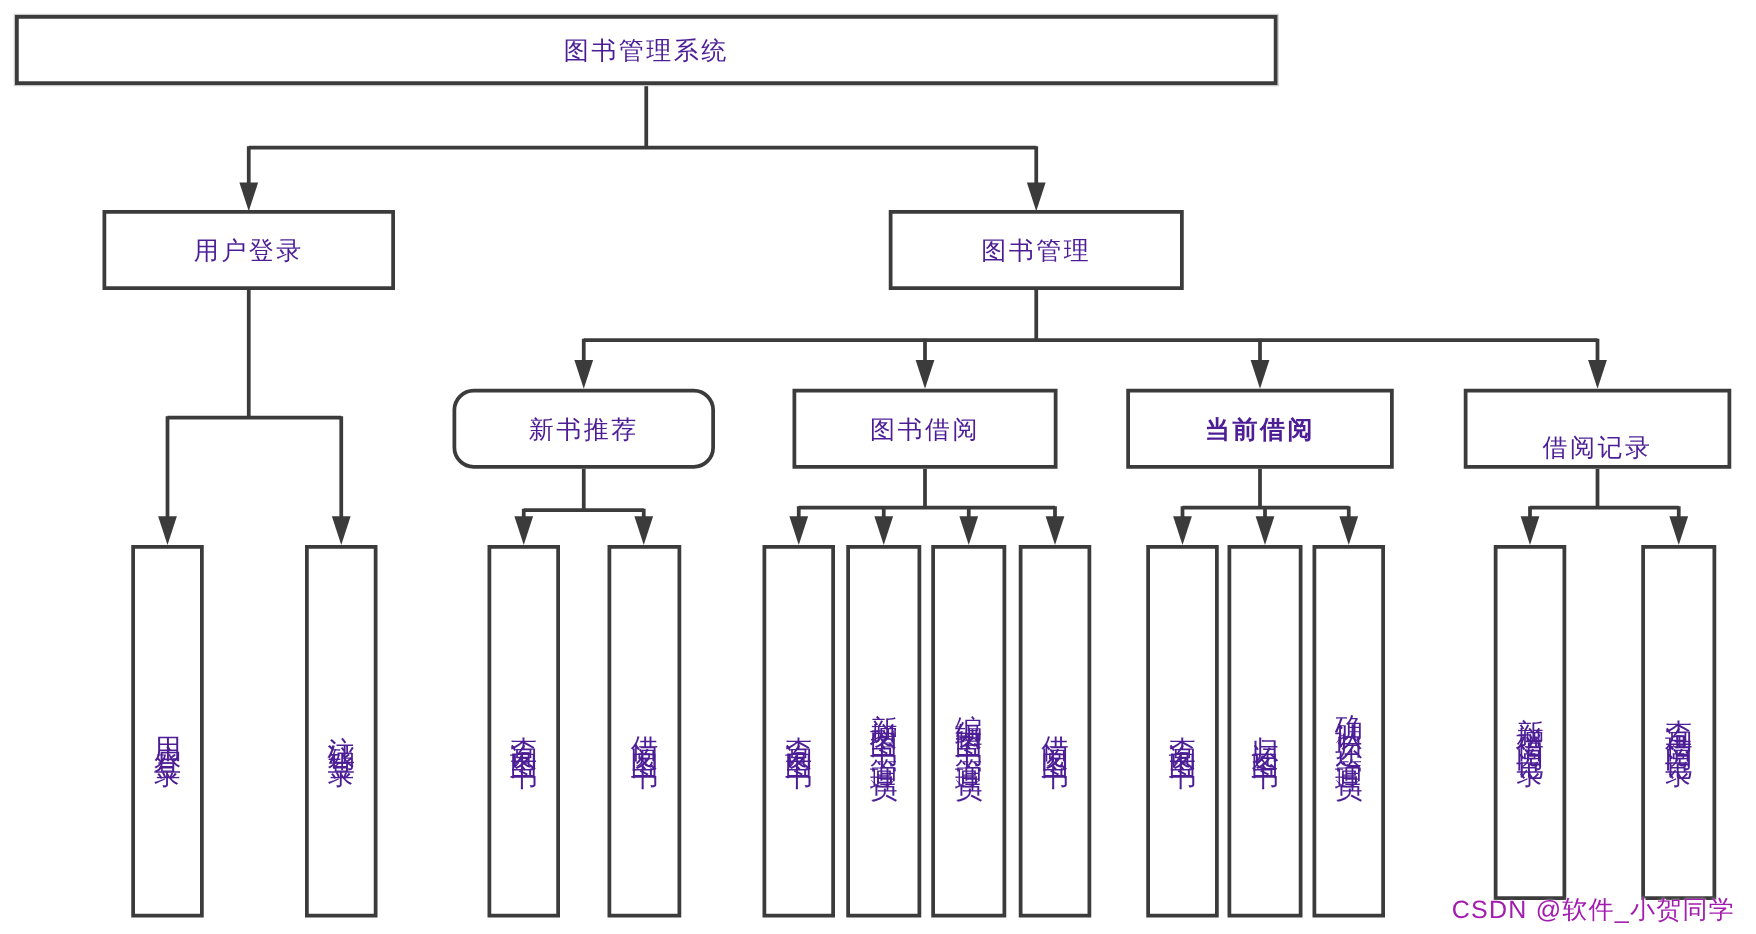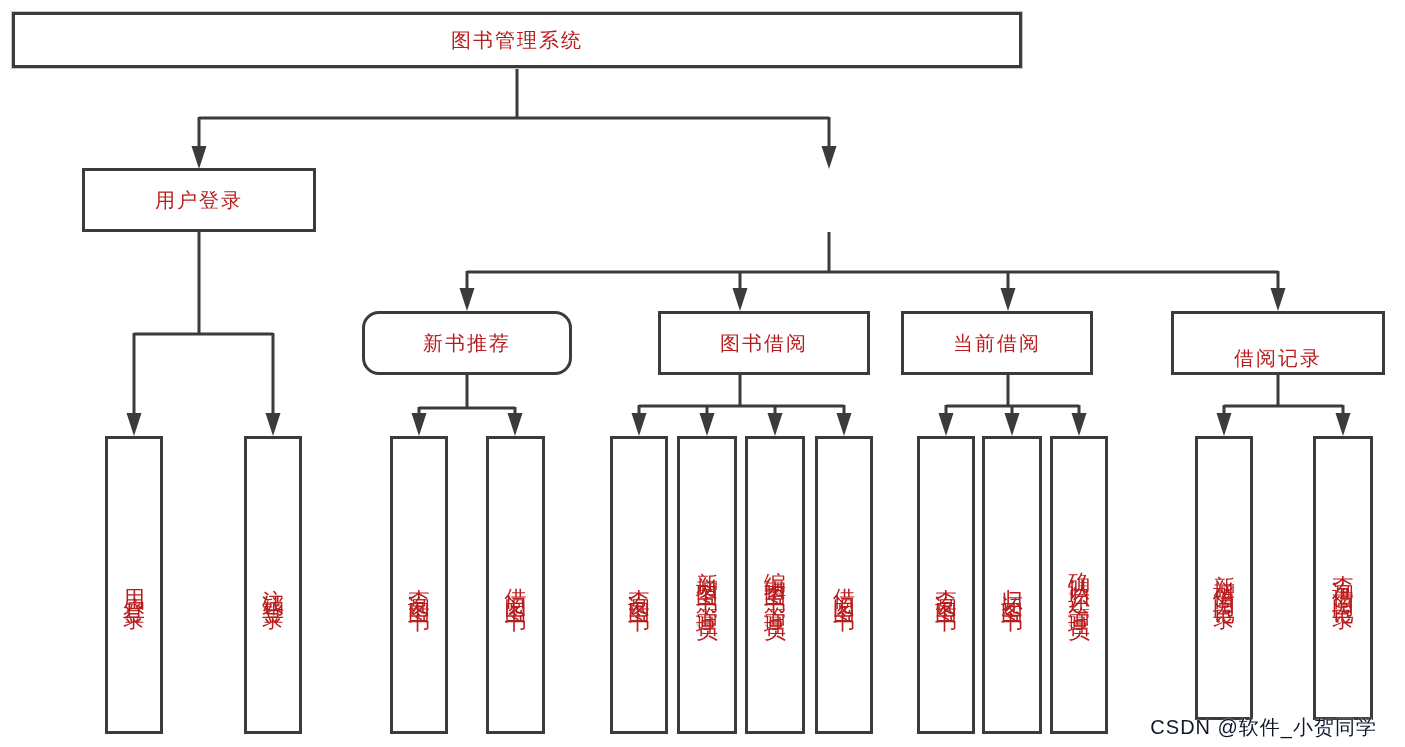--- a/index.html
+++ b/index.html
@@ -12,39 +12,39 @@
   }
   .connectors{position:absolute;left:0;top:0;width:1405px;height:747px;}
   .box{
     position:absolute;
     box-sizing:border-box;
     border:3px solid #3b3b3b;
     background:#ffffff;
     display:flex;
     align-items:center;
     justify-content:center;
-    color:#b91c1c;
+    color:#4c1d95;
   }
   .h-box{font-size:20px;letter-spacing:2px;}
   .root-box{box-shadow:0 0 0 1px #c9c9c9;}
   .v-box span{
     writing-mode:vertical-rl;
     text-orientation:mixed;
     font-size:22px;
     line-height:1;
     letter-spacing:7px;
     white-space:nowrap;
   }
   .watermark{
     position:absolute;
-    right:28px;
+    right:17px;
     bottom:6px;
     font-size:20px;
     letter-spacing:1px;
-    color:#0f172a;
+    color:#a21caf;
     text-shadow:0 0 2px #ffffff, 1px 1px 0 #ffffff;
   }
 </style>
 </head>
 <body>
 
 <div class="canvas">
 
   <svg class="connectors" viewBox="0 0 1405 747" xmlns="http://www.w3.org/2000/svg">
     <g stroke="#3b3b3b" stroke-width="3" fill="none">
@@ -112,28 +112,31 @@
     </g>
   </svg>
 
   <div class="box h-box root-box" style="left:12px;top:12px;width:1010px;height:56px;">
     <span>图书管理系统</span>
   </div>
 
   <div class="box h-box" style="left:82px;top:168px;width:234px;height:64px;">
     <span>用户登录</span>
   </div>
+  <div class="box h-box" style="left:711px;top:168px;width:236px;height:64px;">
+    <span>图书管理</span>
+  </div>
 
   <div class="box h-box" style="left:362px;top:311px;width:210px;height:64px;border-radius:17px;">
     <span>新书推荐</span>
   </div>
-  <div class="box h-box" style="left:634px;top:311px;width:212px;height:64px;margin-left:24px;">
+  <div class="box h-box" style="left:634px;top:311px;width:212px;height:64px;">
     <span>图书借阅</span>
   </div>
-  <div class="box h-box" style="left:901px;top:311px;width:192px;height:64px;">
+  <div class="box h-box" style="left:901px;top:311px;width:214px;height:64px;font-weight:bold;">
     <span>当前借阅</span>
   </div>
   <div class="box h-box" style="left:1171px;top:311px;width:214px;height:64px;align-items:flex-end;">
     <span>借阅记录</span>
   </div>
 
   <div class="box v-box" style="left:105px;top:436px;width:58px;height:298px;">
     <span>用户登录</span>
   </div>
   <div class="box v-box" style="left:244px;top:436px;width:58px;height:298px;">

